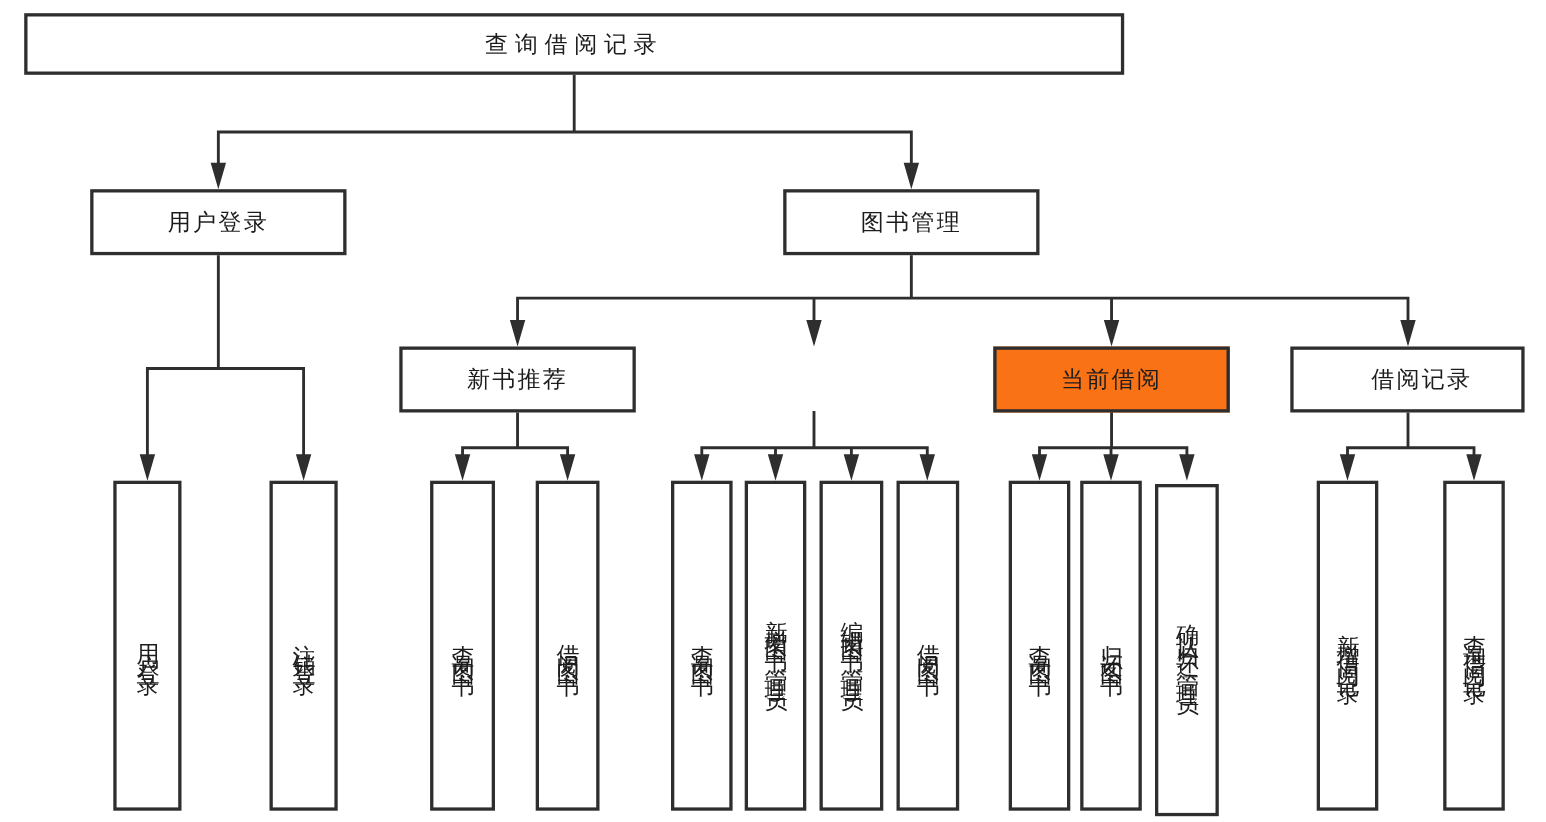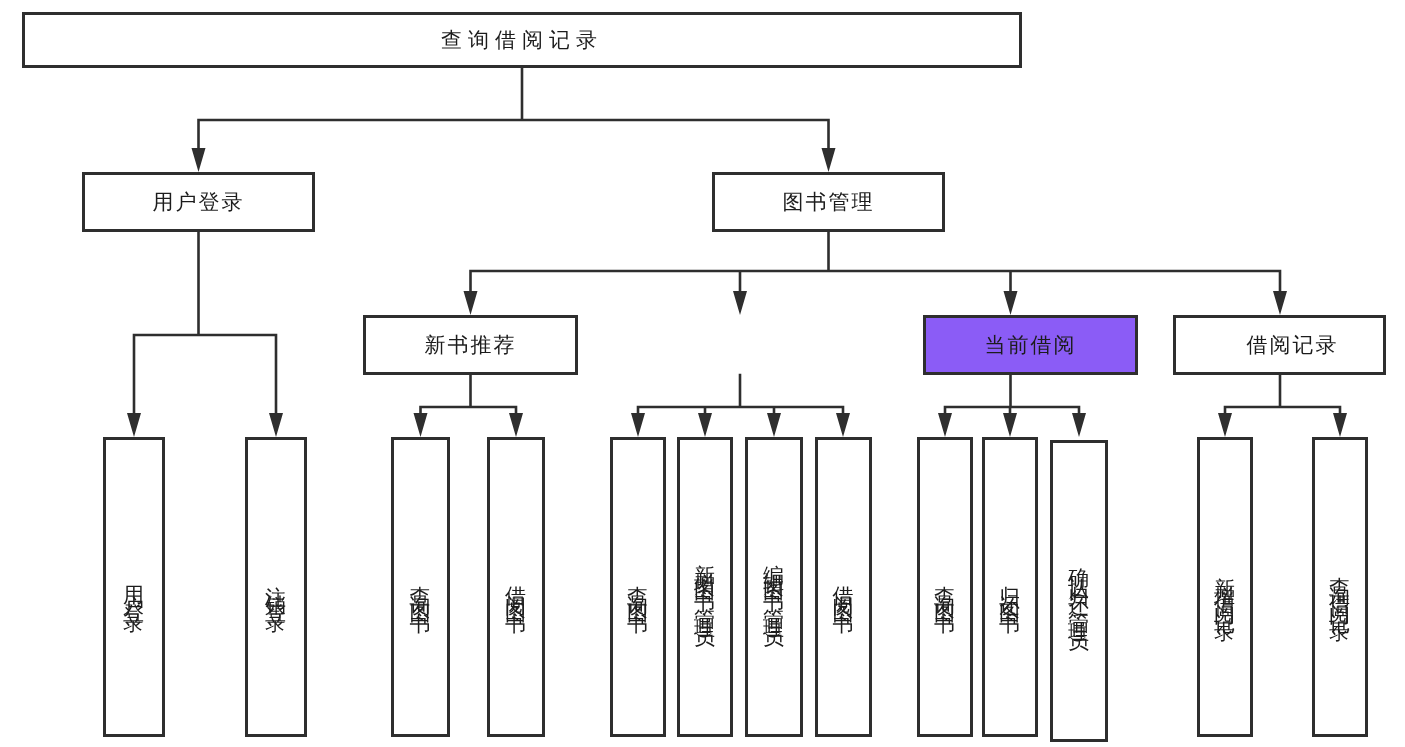--- a/index.html
+++ b/index.html
@@ -62,21 +62,21 @@
       <path d="M522,68 V120 M198.5,120 H828.5 M198.5,120 V154 M828.5,120 V154 M198.5,232 V335 M134,335 H276 M134,335 V419 M276,335 V419 M828.5,232 V271 M470.5,271 H1280 M470.5,271 V297 M740,271 V297 M1010.5,271 V297 M1280,271 V297 M470.5,375 V407 M420.5,407 H516 M420.5,407 V419 M516,407 V419 M740,375 V407 M638,407 H843 M638,407 V419 M705,407 V419 M774,407 V419 M843,407 V419 M1010.5,375 V407 M945,407 H1079 M945,407 V419 M1010,407 V419 M1079,407 V419 M1280,375 V407 M1225,407 H1340 M1225,407 V419 M1340,407 V419 " fill="none" stroke="#2e2e2e" stroke-width="2.6" stroke-linecap="square"></path>
       <path d="M191.5,148 L205.5,148 L198.5,172 Z M821.5,148 L835.5,148 L828.5,172 Z M127,413 L141,413 L134,437 Z M269,413 L283,413 L276,437 Z M463.5,291 L477.5,291 L470.5,315 Z M733,291 L747,291 L740,315 Z M1003.5,291 L1017.5,291 L1010.5,315 Z M1273,291 L1287,291 L1280,315 Z M413.5,413 L427.5,413 L420.5,437 Z M509,413 L523,413 L516,437 Z M631,413 L645,413 L638,437 Z M698,413 L712,413 L705,437 Z M767,413 L781,413 L774,437 Z M836,413 L850,413 L843,437 Z M938,413 L952,413 L945,437 Z M1003,413 L1017,413 L1010,437 Z M1072,413 L1086,413 L1079,437 Z M1218,413 L1232,413 L1225,437 Z M1333,413 L1347,413 L1340,437 Z " fill="#2e2e2e" stroke="none"></path>
     </svg>
 
   <div class="hnode root" style="left: 22px; top: 12px; width: 1000px; height: 56px; border-color: rgb(46, 46, 46); color: rgb(28, 28, 28); background: rgb(255, 255, 255);">查询借阅记录</div>
 
   <div class="hnode" style="left: 82px; top: 172px; width: 233px; height: 60px; border-color: rgb(46, 46, 46); color: rgb(28, 28, 28); background: rgb(255, 255, 255);">用户登录</div>
   <div class="hnode" style="left: 363px; top: 315px; width: 215px; height: 60px; border-color: rgb(46, 46, 46); color: rgb(28, 28, 28); background: rgb(255, 255, 255);">新书推荐</div>
 
   <div class="hnode" style="left: 712px; top: 172px; width: 233px; height: 60px; border-color: rgb(46, 46, 46); color: rgb(28, 28, 28); background: rgb(255, 255, 255);">图书管理</div>
-  <div class="hnode" style="left: 903px; top: 315px; width: 215px; height: 60px; border-color: rgb(46, 46, 46); color: rgb(28, 28, 28); background: #8b5cf6; margin-left: 20px;">当前借阅</div>
+  <div class="hnode" style="left: 903px; top: 315px; width: 215px; height: 60px; border-color: rgb(46, 46, 46); color: rgb(28, 28, 28); background: #f97316;">当前借阅</div>
   <div class="hnode" style="left: 1173px; top: 315px; width: 213px; height: 60px; border-color: rgb(46, 46, 46); color: rgb(28, 28, 28); background: rgb(255, 255, 255); padding-left: 26px;">借阅记录</div>
 
   <div class="vnode" style="left: 103px; top: 437px; width: 62px; height: 300px; border-color: rgb(46, 46, 46); color: rgb(28, 28, 28); background: rgb(255, 255, 255);">用户登录</div>
   <div class="vnode" style="left: 245px; top: 437px; width: 62px; height: 300px; border-color: rgb(46, 46, 46); color: rgb(28, 28, 28); background: rgb(255, 255, 255);">注销登录</div>
 
   <div class="vnode" style="left: 391px; top: 437px; width: 59px; height: 300px; border-color: rgb(46, 46, 46); color: rgb(28, 28, 28); background: rgb(255, 255, 255);">查询图书</div>
   <div class="vnode" style="left: 487px; top: 437px; width: 58px; height: 300px; border-color: rgb(46, 46, 46); color: rgb(28, 28, 28); background: rgb(255, 255, 255);">借阅图书</div>
 
   <div class="vnode" style="left: 610px; top: 437px; width: 56px; height: 300px; border-color: rgb(46, 46, 46); color: rgb(28, 28, 28); background: rgb(255, 255, 255);">查询图书</div>
   <div class="vnode" style="left: 677px; top: 437px; width: 56px; height: 300px; border-color: rgb(46, 46, 46); color: rgb(28, 28, 28); background: rgb(255, 255, 255);">新增图书（管理员）</div>

